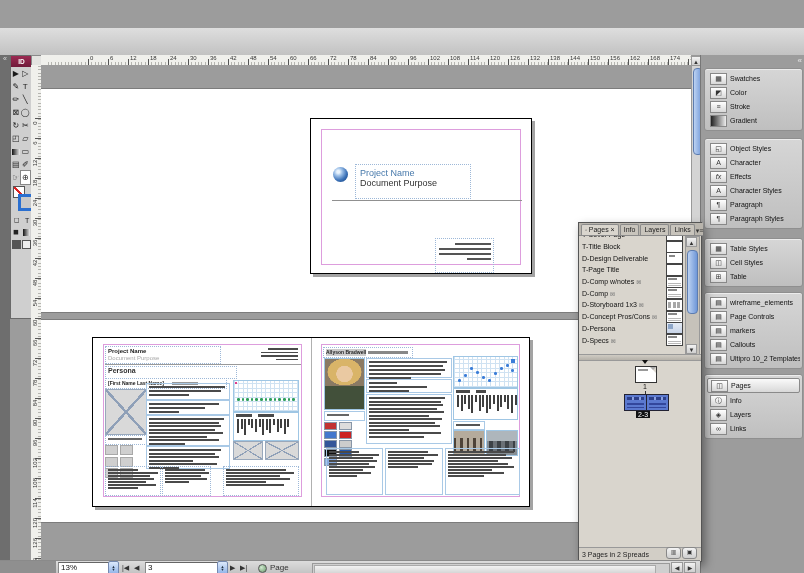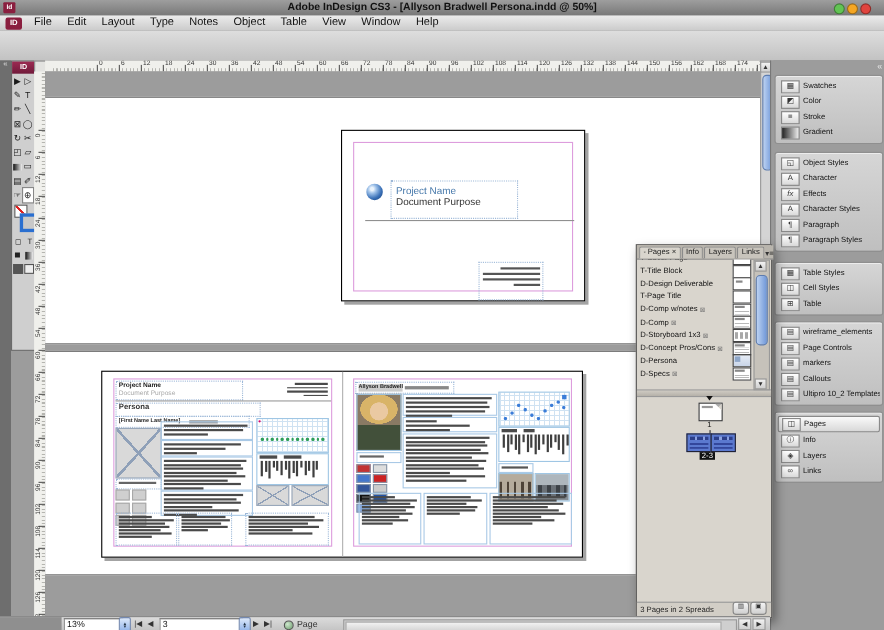--- a/index.html
+++ b/index.html
@@ -178,46 +178,21 @@
   #hs-track{position:absolute;left:312px;top:2px;width:356px;height:9px;background:#cfcfcf;border:1px solid #9a9a9a;}
   #hs-thumb{position:absolute;left:1px;top:1px;width:340px;height:7px;background:linear-gradient(#f2f2f2,#d6d6d6);border:1px solid #aaa;}
   .hsbtn{position:absolute;top:1px;width:12px;height:11px;background:linear-gradient(#f2f2f2,#cfcfcf);
     border:1px solid #999;font-size:6px;line-height:10px;text-align:center;color:#333;box-sizing:border-box;}
 </style>
 </head>
 <body>
 
 <div id="app">
 
-  <div id="titlebar">
-    <div id="app-icon">Id</div>
-    <div id="title-text">Adobe InDesign CS3 - [Allyson Bradwell Persona.indd @ 50%]</div>
-    <div class="light" style="right:36px;background:#62c454;"></div>
-    <div class="light" style="right:24px;background:#f5a623;"></div>
-    <div class="light" style="right:12px;background:#e0443e;"></div>
-  </div>
-
-  <div id="menubar">
-    <div id="menu-badge">ID</div>
-    <div id="menus">
-        <div class="mitem">File</div>
-        <div class="mitem">Edit</div>
-        <div class="mitem">Layout</div>
-        <div class="mitem">Type</div>
-        <div class="mitem">Notes</div>
-        <div class="mitem">Object</div>
-        <div class="mitem">Table</div>
-        <div class="mitem">View</div>
-        <div class="mitem">Window</div>
-        <div class="mitem">Help</div>
-      </div>
-    <div class="winbtn" style="right:26px;">–</div>
-    <div class="winbtn" style="right:15px;">❐</div>
-    <div class="winbtn" style="right:4px;">×</div>
-  </div>
+
 
   <div id="controlbar">
     <div id="proxy">
       <i></i>
         <i></i>
         <i></i>
         <i></i>
         <i class="c"></i>
         <i></i>
         <i></i>

